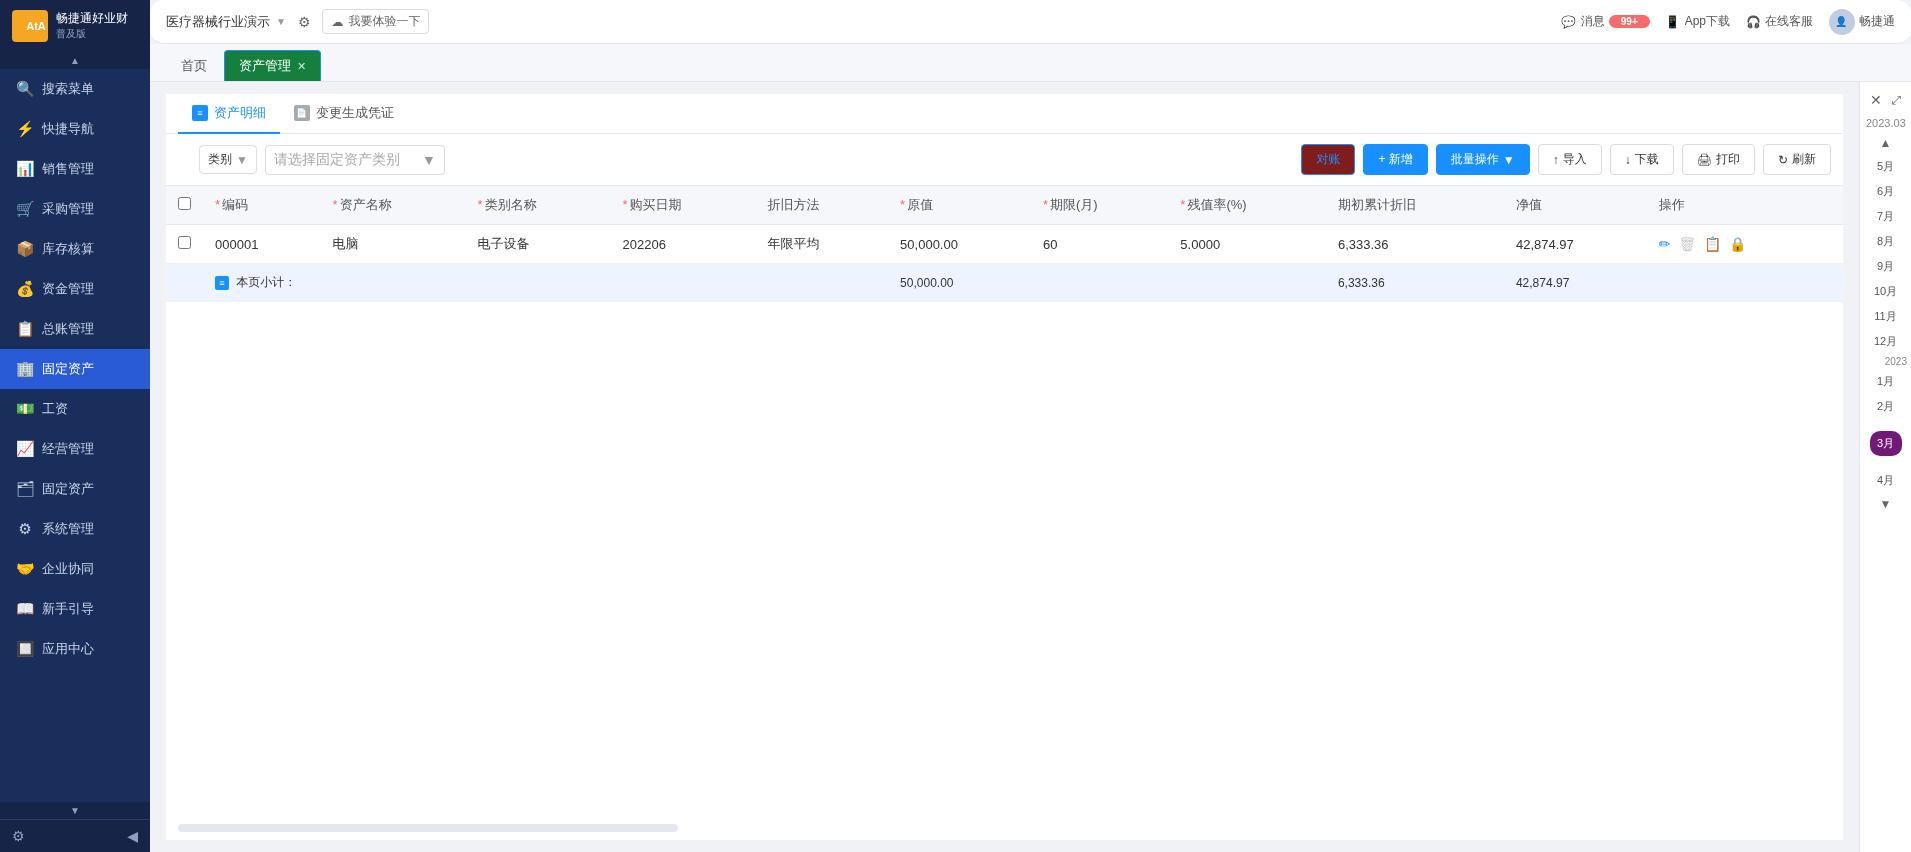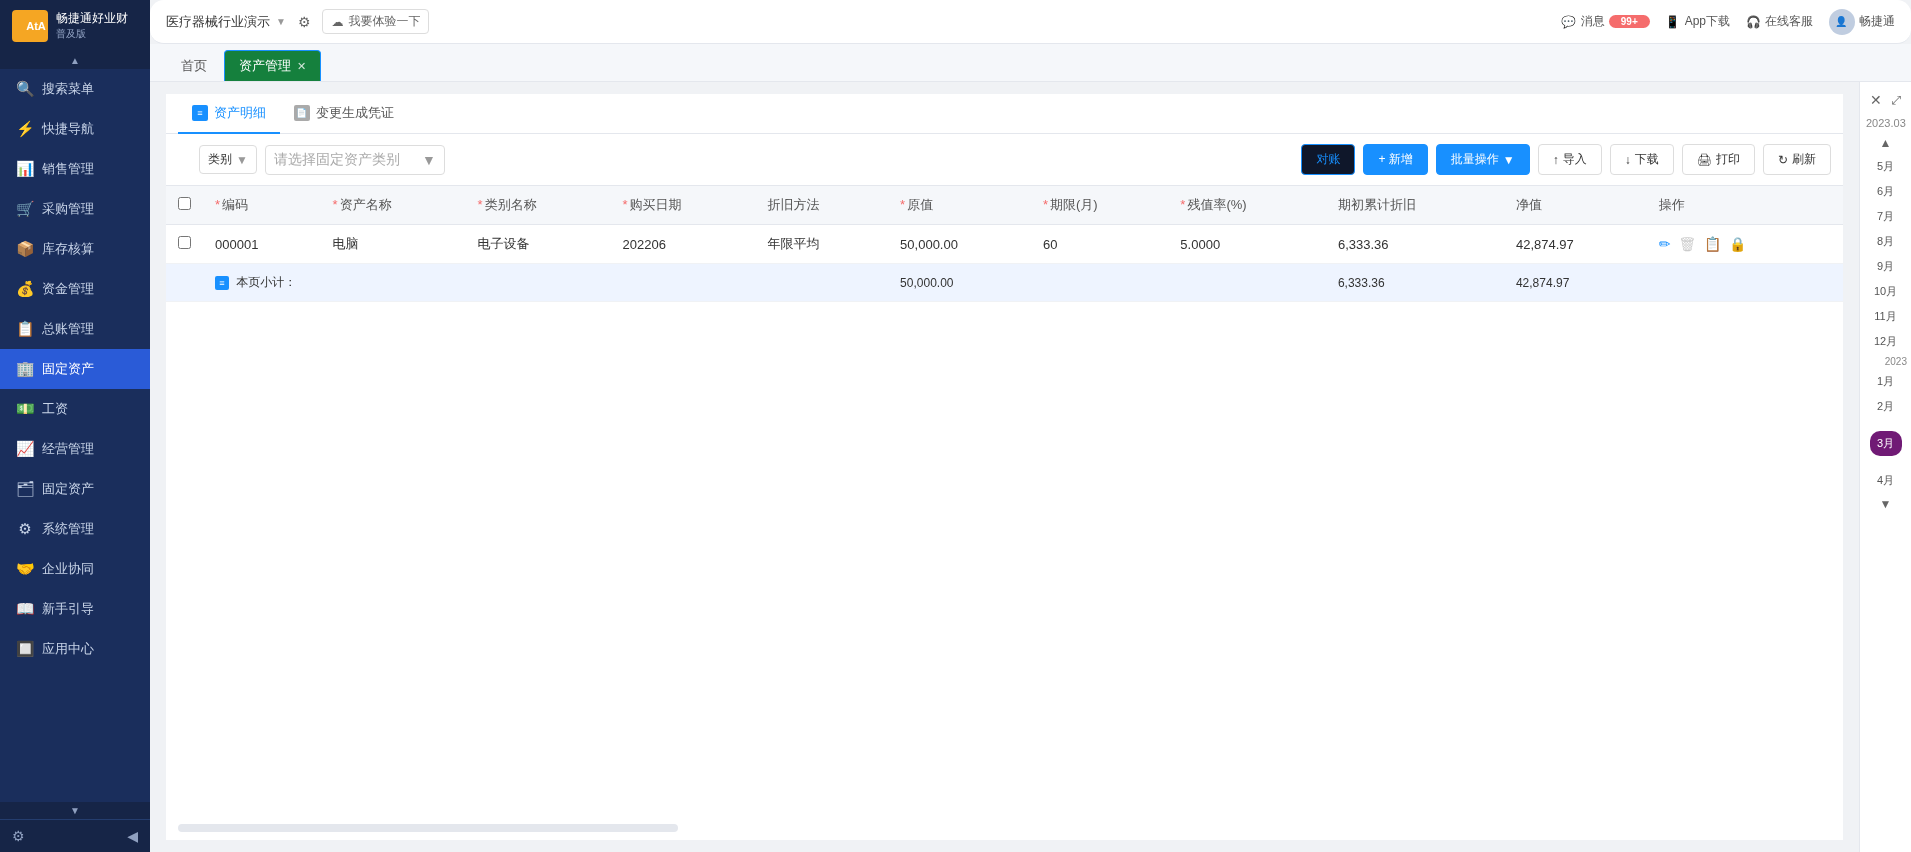--- a/index.html
+++ b/index.html
@@ -191,21 +191,21 @@
       padding: 6px 14px;
       border-radius: 4px;
       border: 1px solid #ddd;
       cursor: pointer;
       font-size: 12px;
       background: #fff;
       color: #333;
       display: flex; align-items: center; gap: 4px;
     }
     .btn-primary { background: #1890ff; color: #fff; border-color: #1890ff; }
-    .btn-account { background: #0f172a; color: #1890ff; border-color: #1890ff; }
+    .btn-account { background: #7f1d1d; color: #1890ff; border-color: #1890ff; }
     .btn-dropdown { background: #1890ff; color: #fff; border-color: #1890ff; }
     .filter-select {
       display: flex; align-items: center; gap: 0;
       border: 1px solid #ddd; border-radius: 4px;
       padding: 5px 8px; background: #fff; cursor: pointer;
       font-size: 12px; color: #333; margin-left: 21px;
     }
     .filter-input {
       display: flex; align-items: center;
       border: 1px solid #ddd; border-radius: 4px;

